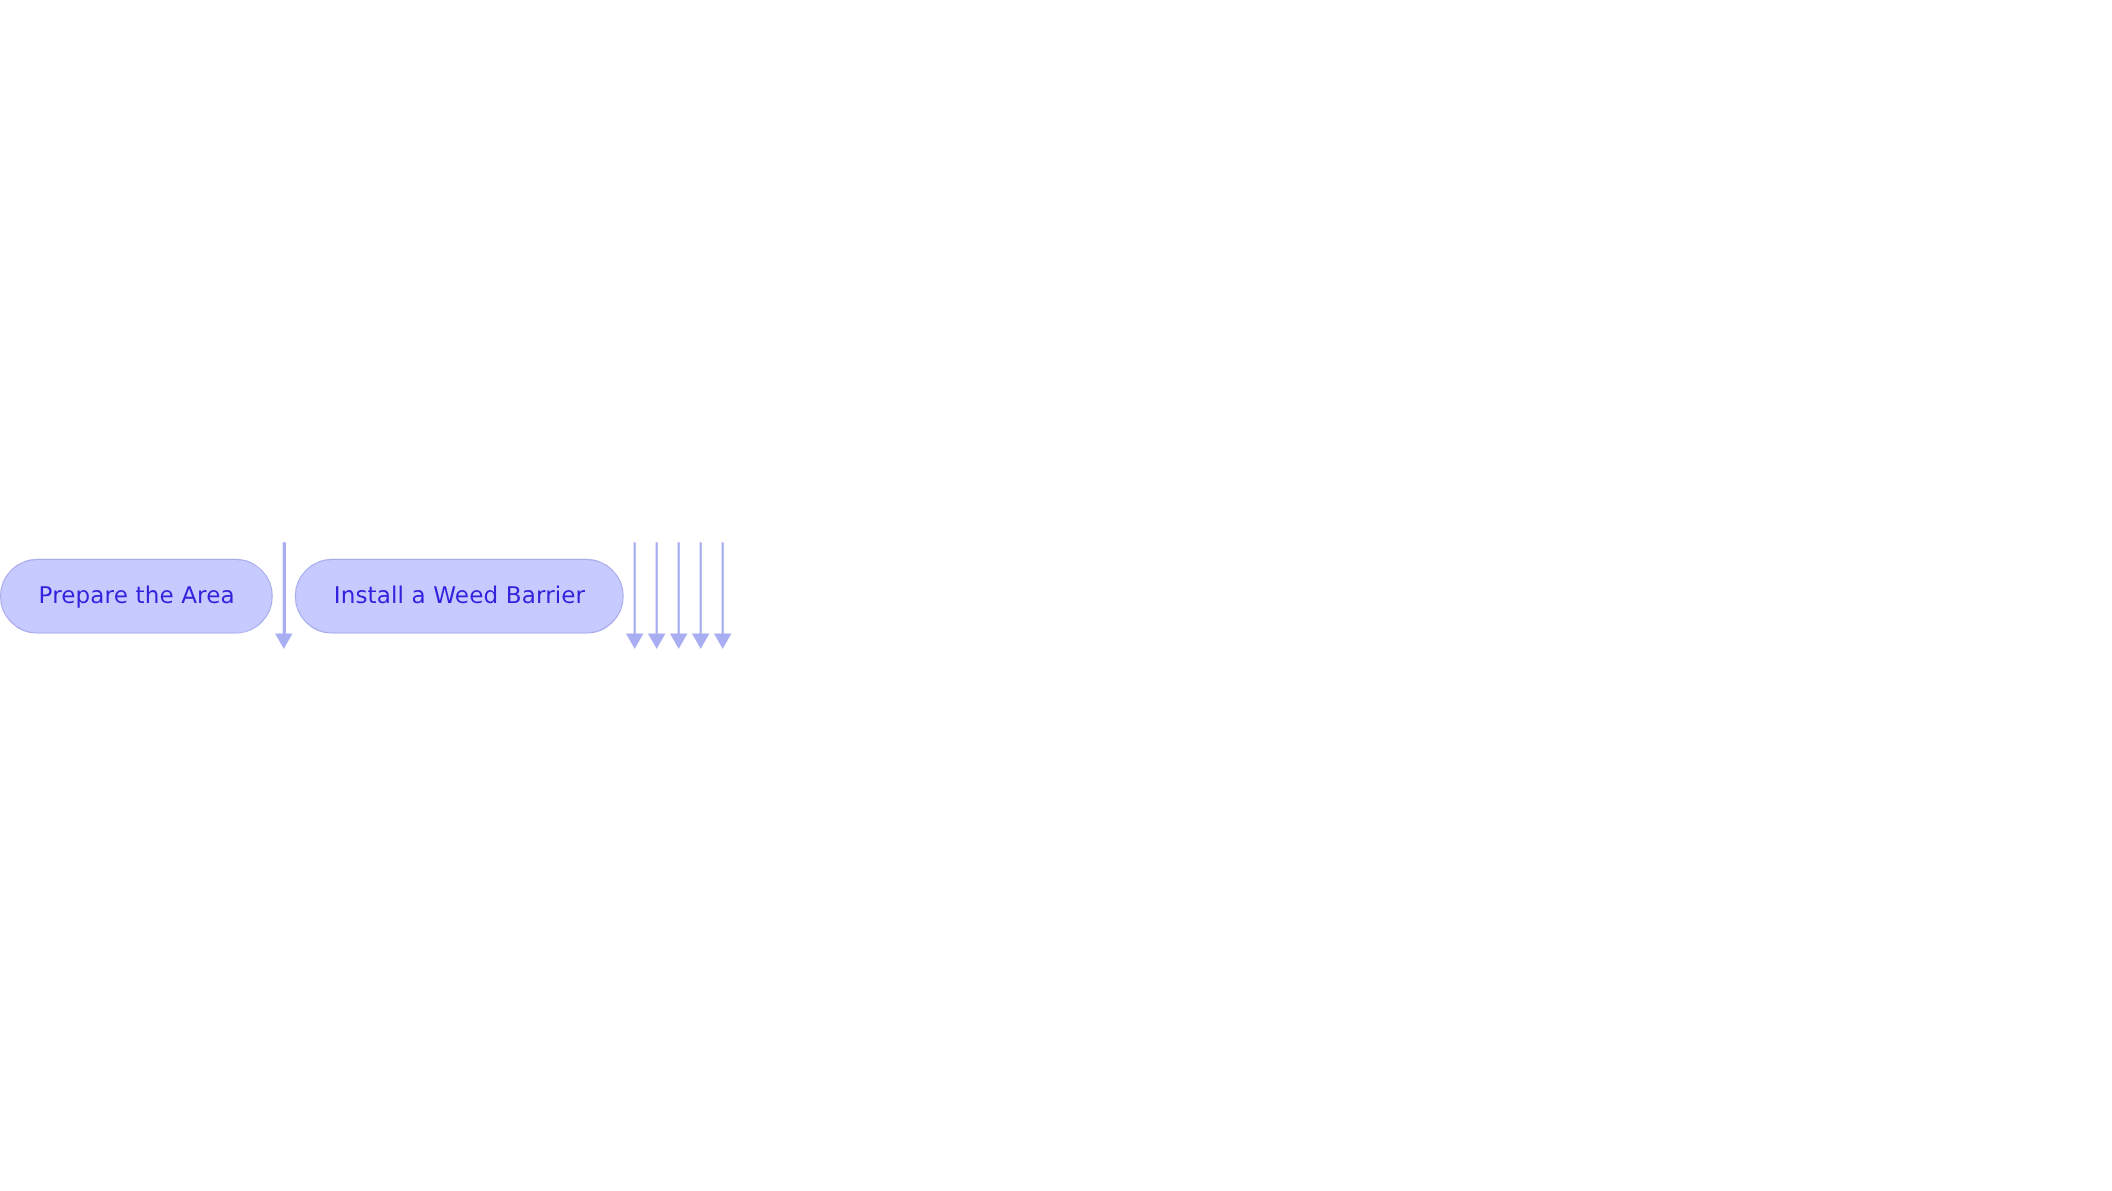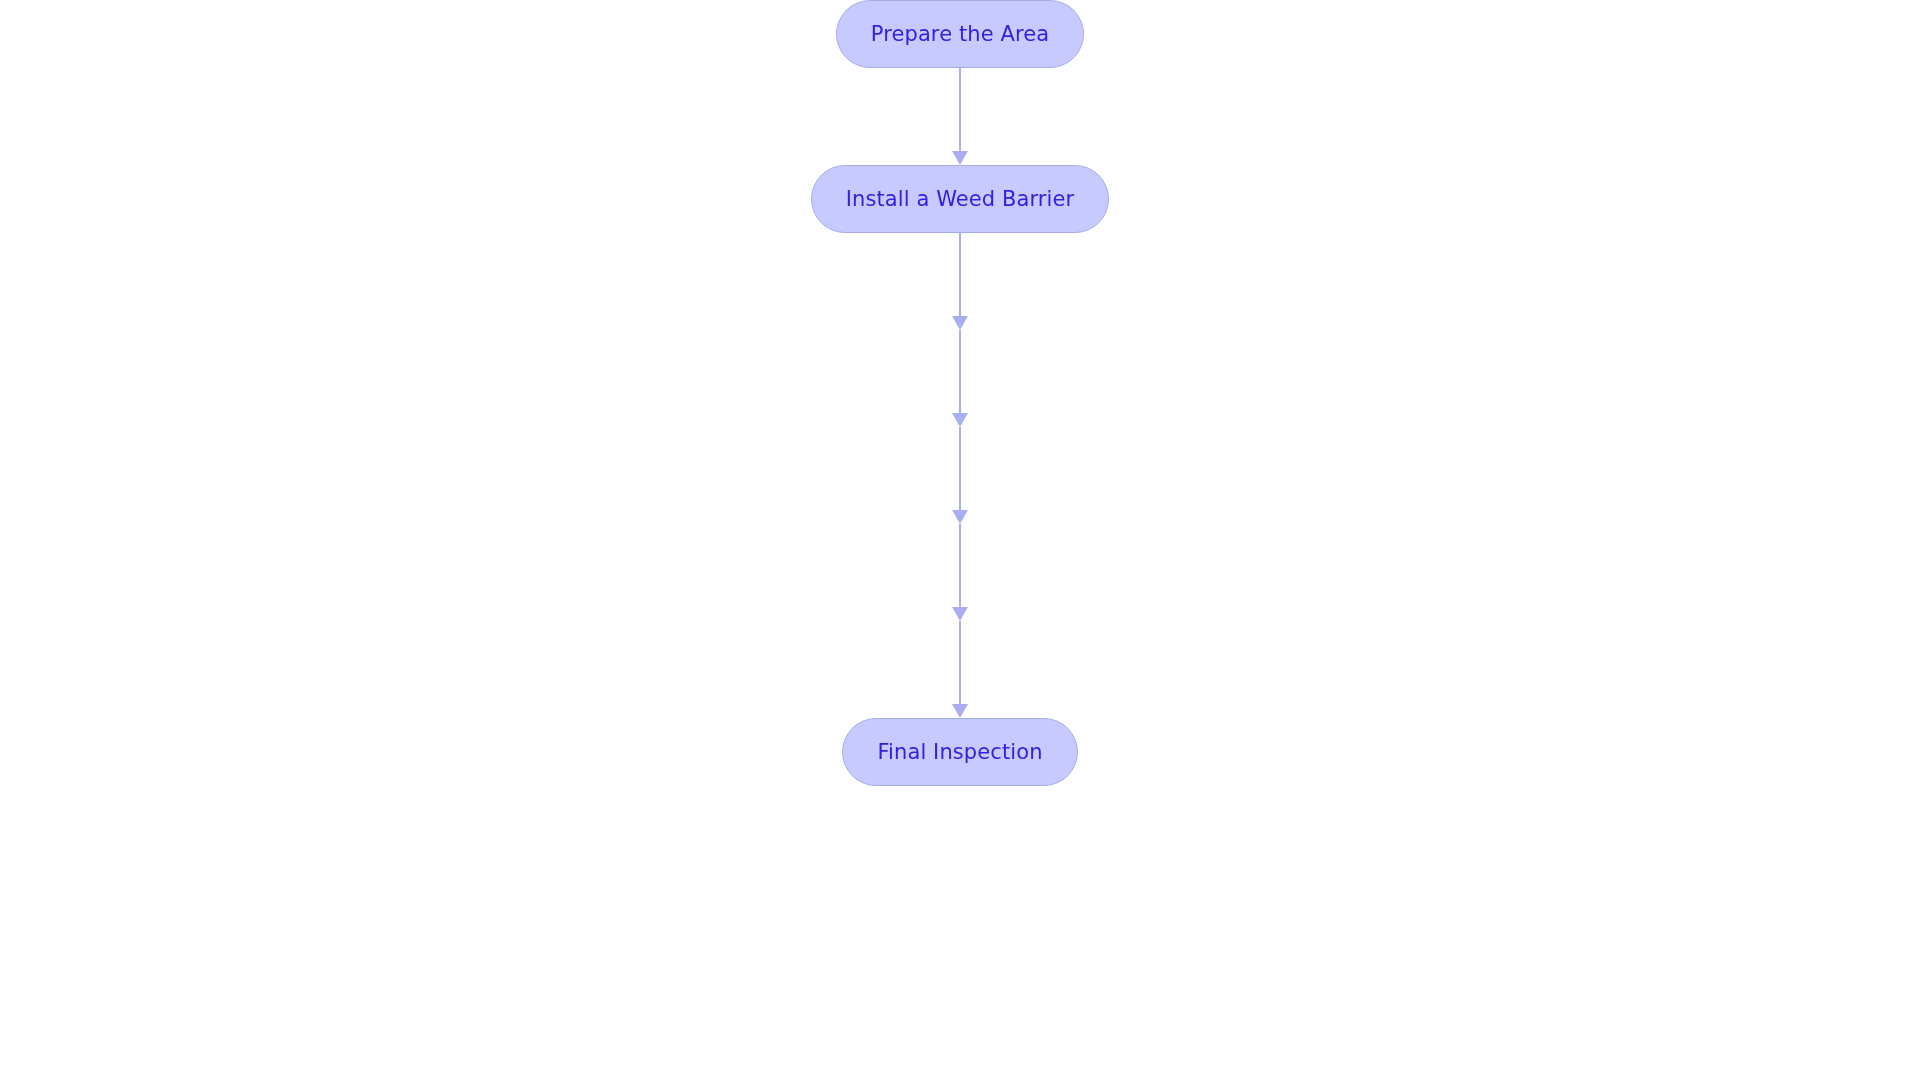--- a/index.html
+++ b/index.html
@@ -21,21 +21,21 @@
     background: #ffffff;
   }
 
   .flow-column {
     position: absolute;
     left: 0;
     top: 0;
     width: 1920px;
     height: 1083px;
     display: flex;
-    flex-direction: column;
+    flex-direction: row;
     align-items: center;
   }
 
   .node {
     box-sizing: border-box;
     height: 68px;
     display: flex;
     align-items: center;
     justify-content: center;
     background: #c6caff;
@@ -120,18 +120,15 @@
       <div class="connector-line"></div>
       <div class="connector-head"></div>
     </div>
 
 
     <div class="connector">
       <div class="connector-line"></div>
       <div class="connector-head"></div>
     </div>
 
-    <div class="node">
-      <span class="node-label">Final Inspection</span>
-    </div>
 
   </div>
 </div>
 
 </body></html>

